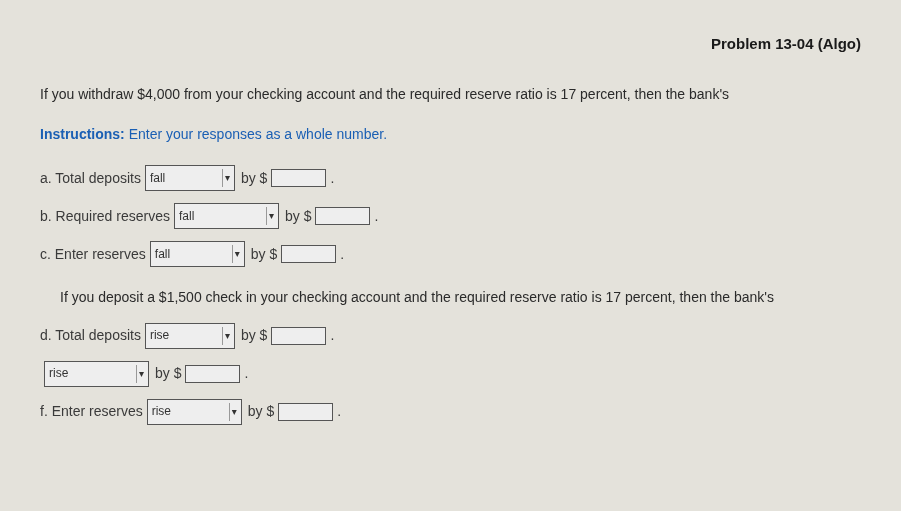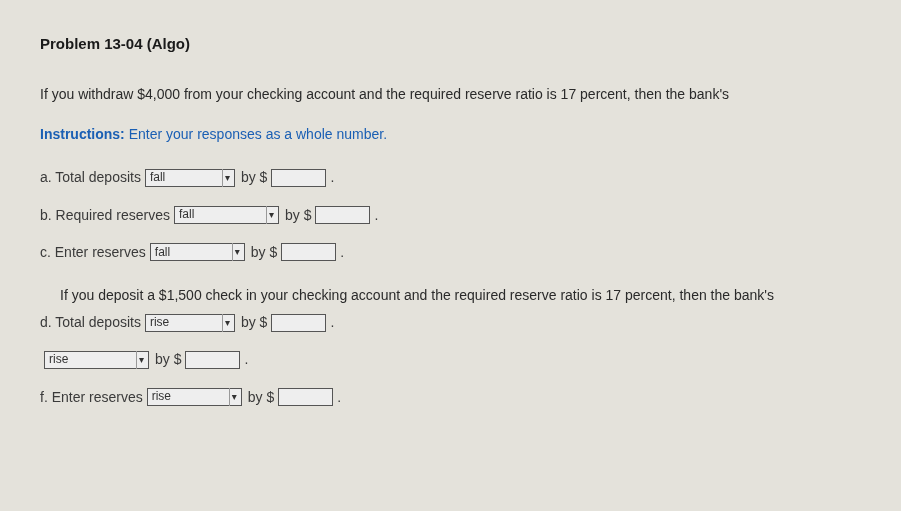--- a/index.html
+++ b/index.html
@@ -12,20 +12,21 @@
       line-height: 1.8;
       width: 901px;
       height: 511px;
       box-sizing: border-box;
     }
     .title {
       font-weight: bold;
       font-size: 15px;
       margin-bottom: 25px;
       color: #1a1a1a;
+      text-align: right;
     }
     .paragraph {
       margin-bottom: 15px;
       color: #2a2a2a;
     }
     .instructions {
       margin-bottom: 18px;
     }
     .instructions-label {
       color: #1a5fb4;
@@ -42,21 +43,21 @@
       flex-wrap: nowrap;
     }
     .field-label {
       white-space: nowrap;
     }
     .select-wrap {
       display: inline-flex;
       align-items: center;
       border: 1px solid #555;
       background: #eee;
-      height: 18px;
+      height: 26px;
       padding: 0 2px;
       margin: 0 4px;
       min-width: 90px;
       box-sizing: border-box;
       font-size: 12px;
     }
     .select-text {
       flex: 1;
       font-size: 12px;
       color: #333;
@@ -79,21 +80,21 @@
       background: #eee;
       height: 18px;
       width: 55px;
       box-sizing: border-box;
       margin: 0 2px;
     }
     .period {
       margin-left: 2px;
     }
     .indent-paragraph {
-      margin: 18px 0 2px 20px;
+      margin: 18px 0 12px 20px;
       color: #2a2a2a;
     }
   </style>
 </head>
 <body>
 
 <div class="title">Problem 13-04 (Algo)</div>
 
 <div class="paragraph">If you withdraw $4,000 from your checking account and the required reserve ratio is 17 percent, then the bank's</div>
 

